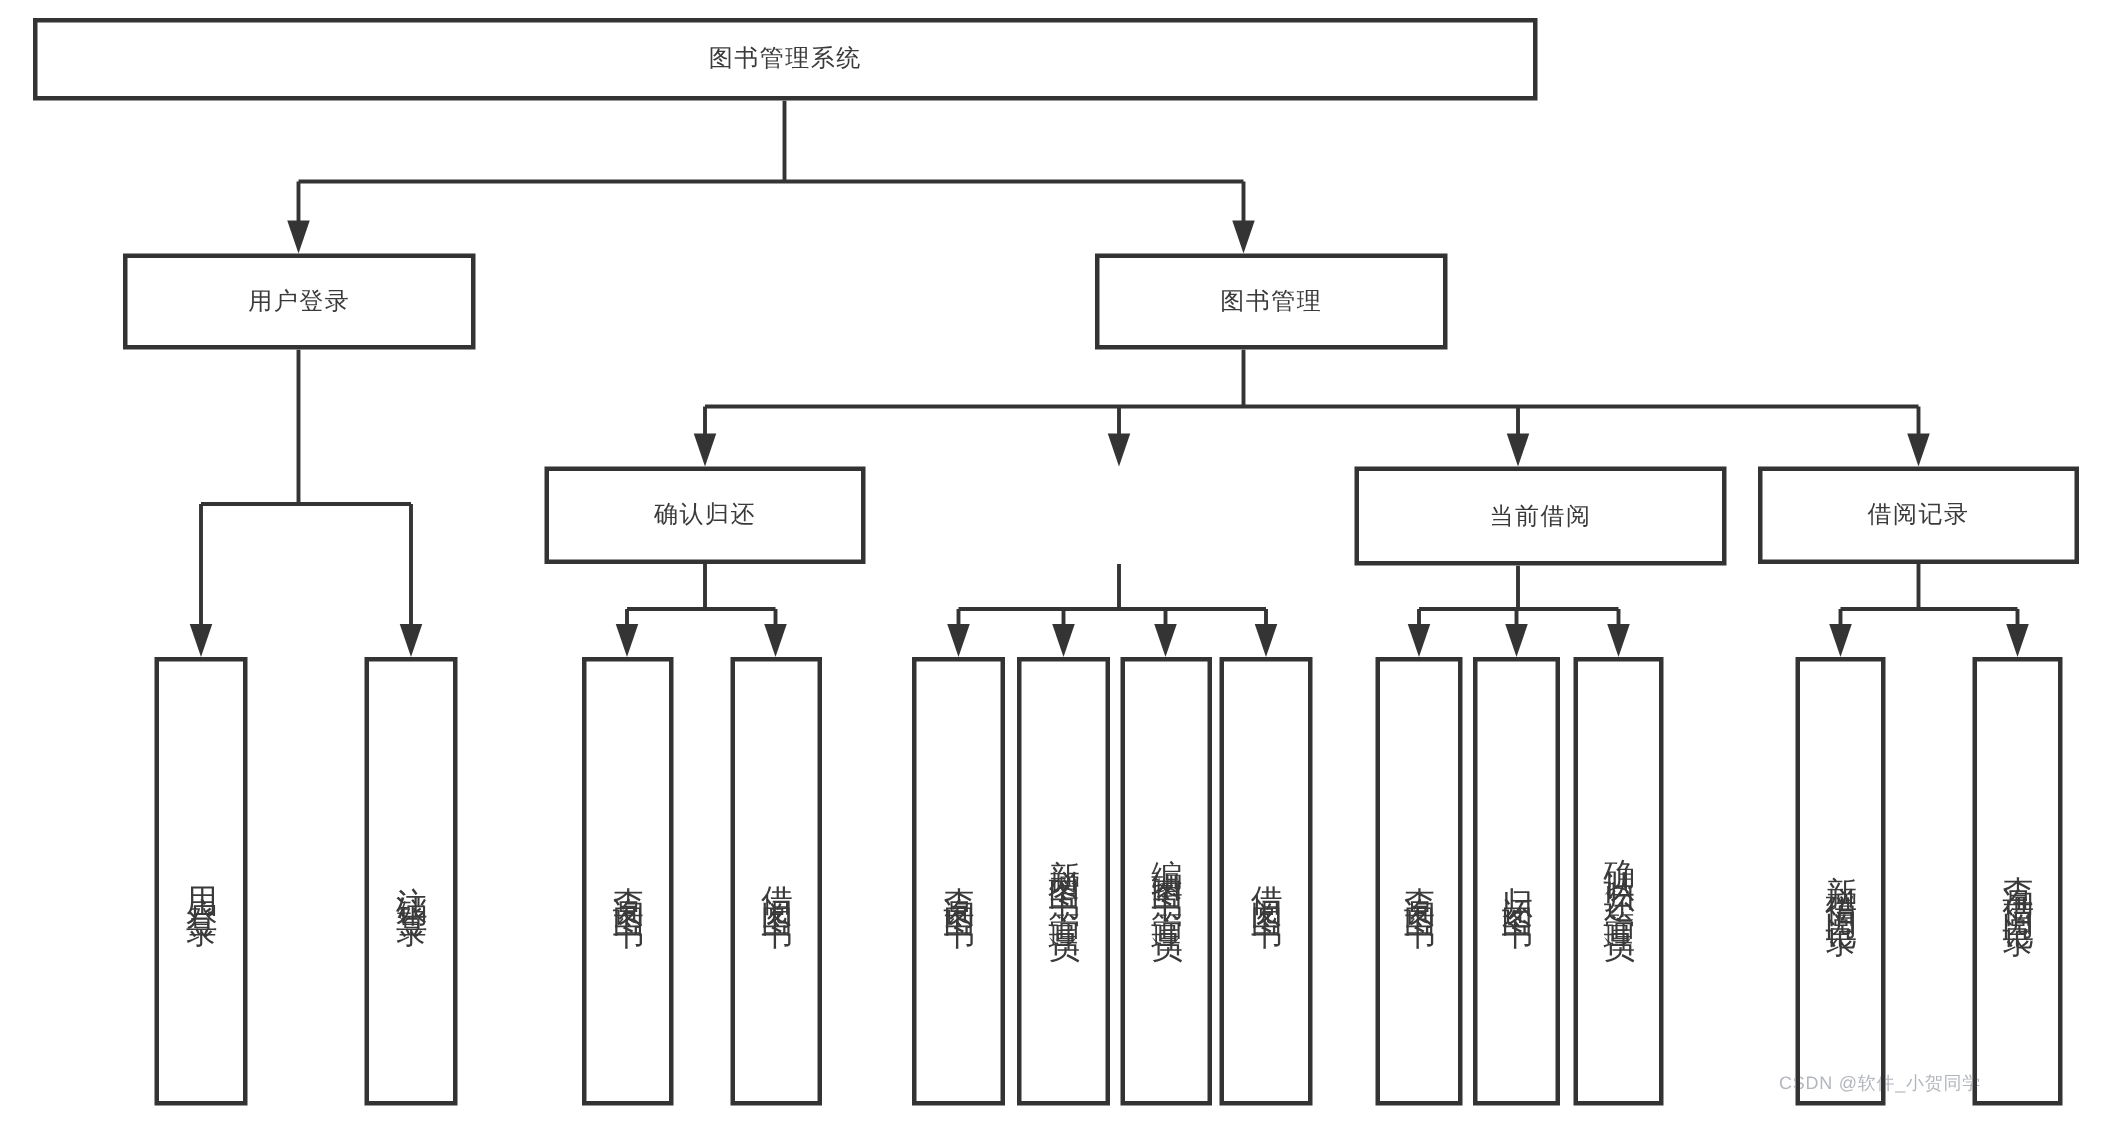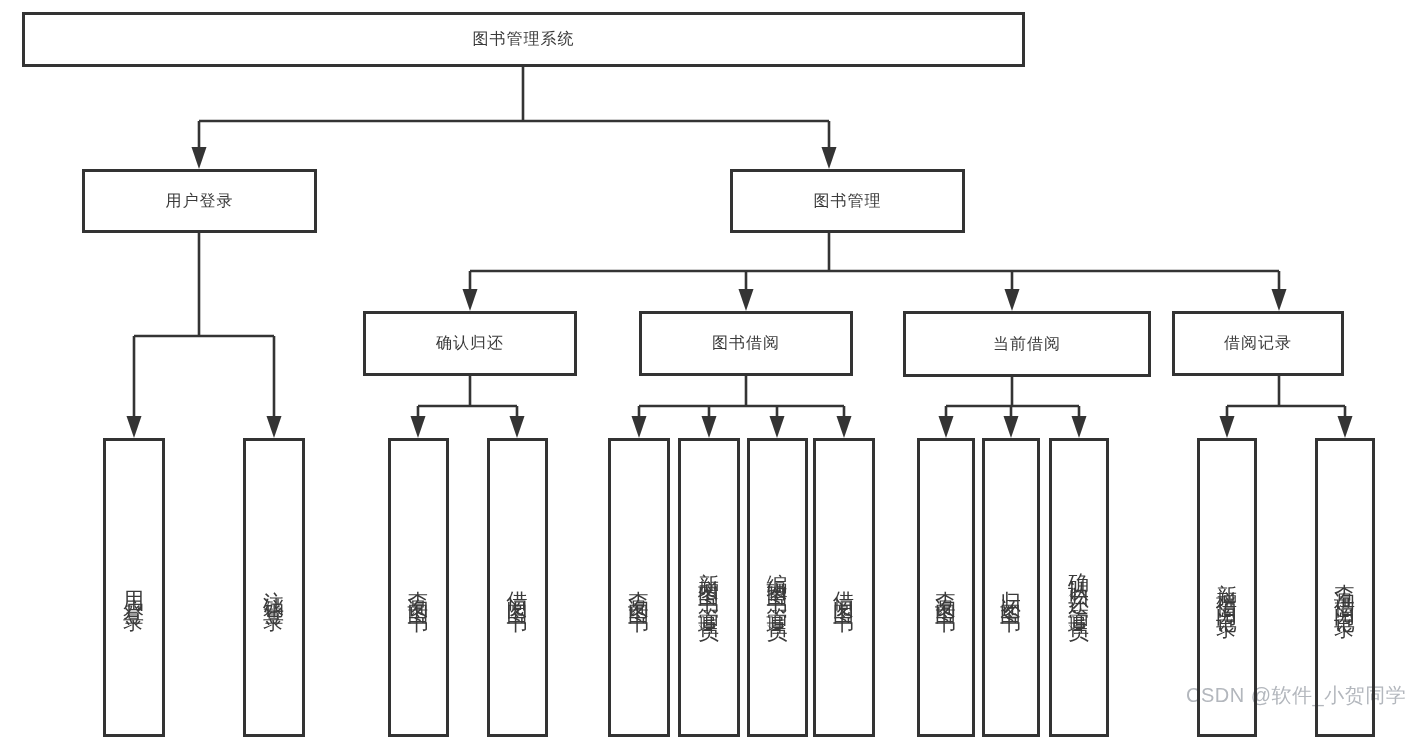--- a/index.html
+++ b/index.html
@@ -43,22 +43,22 @@
     writing-mode: vertical-rl;
     text-orientation: mixed;
     font-size: 21px;
     letter-spacing: 7px;
     line-height: 1;
     white-space: nowrap;
   }
   .watermark {
     position: absolute;
     left: 1186px;
-    top: 682px;
-    font-size: 20px;
+    top: 714px;
+    font-size: 12px;
     letter-spacing: 0.5px;
     color: #b3b7bd;
     white-space: nowrap;
     z-index: 3;
     mix-blend-mode: darken;
   }
 </style>
 </head>
 <body>
 
@@ -133,27 +133,24 @@
   <div class="node h" style="left:82px; top:169px; width:235px; height:64px;">
     <span>用户登录</span>
   </div>
   <div class="node h" style="left:712px; top:169px; width:235px; height:64px;margin-left:18px;">
     <span>图书管理</span>
   </div>
 
   <div class="node h" style="left:363px; top:311px; width:214px; height:65px;">
     <span>确认归还</span>
   </div>
-  <div class="node h" style="left:639px; top:311px; width:214px; height:65px;">
-    <span>图书借阅</span>
-  </div>
   <div class="node h" style="left:903px; top:311px; width:248px; height:66px;">
     <span>当前借阅</span>
   </div>
-  <div class="node h" style="left:1172px; top:311px; width:172px; height:65px;">
+  <div class="node h" style="left:1172px; top:311px; width:214px; height:65px;">
     <span>借阅记录</span>
   </div>
 
   <div class="node v" style="left:103px; top:438px; width:62px; height:299px;">
     <span>用户登录</span>
   </div>
   <div class="node v" style="left:243px; top:438px; width:62px; height:299px;">
     <span>注销登录</span>
   </div>
 

